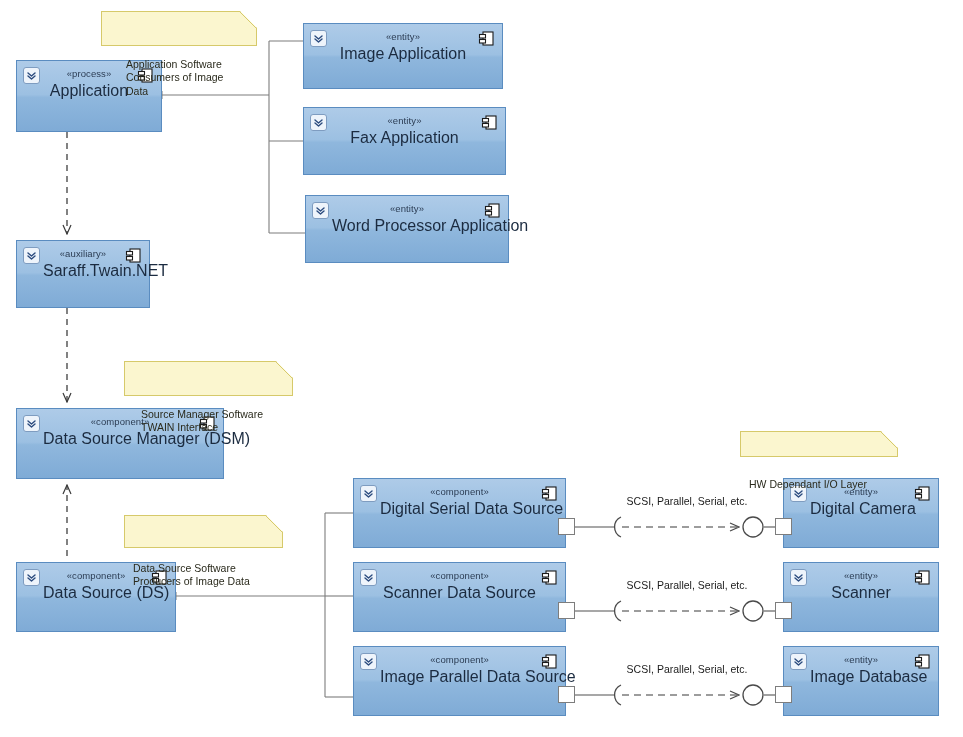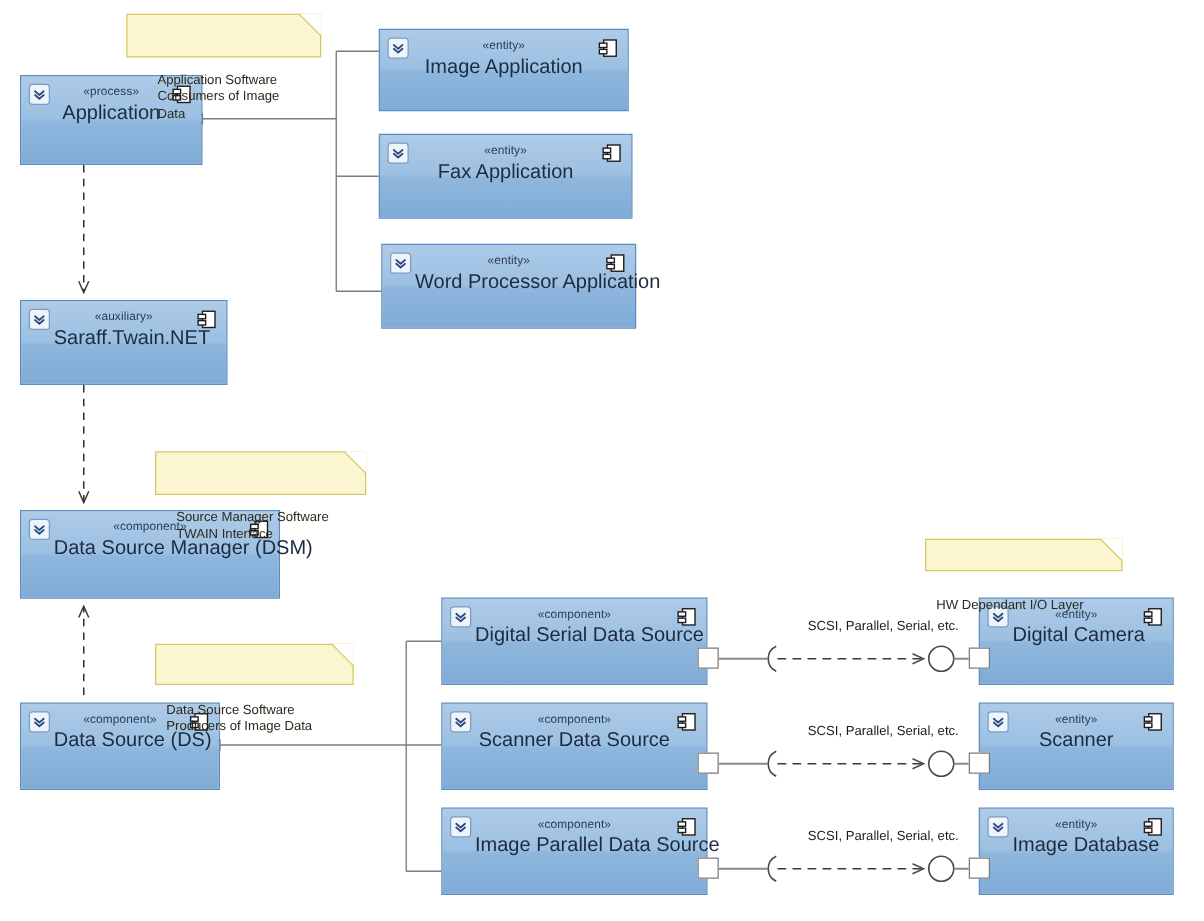--- a/index.html
+++ b/index.html
@@ -75,21 +75,21 @@
   
   .port{
     position:absolute;box-sizing:border-box;
     width:17px;height:17px;
     background:#ffffff;border:1px solid #7d7d7d;
   }
   .ifLabel{
     position:absolute;
     font-size:10.5px;color:#1b1b1b;
     white-space:nowrap;
-    text-align:right;
+    text-align:center;
   }
 </style>
 </head>
 <body>
 
 <div id="canvas">
 
   <svg class="edges" viewBox="0 0 963 737" width="963" height="737">
     <defs>
       <marker id="hollowTri" markerWidth="12" markerHeight="12" refX="11" refY="5" orient="auto" markerUnits="userSpaceOnUse">
@@ -207,21 +207,21 @@
       <svg width="17" height="17" viewBox="0 0 17 17">
           <rect x="5" y="2" width="10" height="13" fill="#ffffff" stroke="#1b1b1b" stroke-width="1.1"></rect>
           <rect x="1.5" y="4.5" width="6" height="3.5" fill="#ffffff" stroke="#1b1b1b" stroke-width="1.1"></rect>
           <rect x="1.5" y="9.5" width="6" height="3.5" fill="#ffffff" stroke="#1b1b1b" stroke-width="1.1"></rect>
         </svg>
     </span>
     <div class="stereo">«entity»</div>
     <div class="nname">Word Processor Application</div>
   </div>
 
-  <div class="node" style="left:16px;top:240px;width:166px;height:68px;padding-left:24px;">
+  <div class="node" style="left:16px;top:240px;width:134px;height:68px;padding-left:24px;">
     <span class="chev">
       <svg width="11" height="11" viewBox="0 0 11 11">
           <path d="M2,3 L5.5,6 L9,3 M2,6 L5.5,9 L9,6" fill="none" stroke="#2b4b7e" stroke-width="1.4" stroke-linecap="round" stroke-linejoin="round"></path>
         </svg>
     </span>
     <span class="cglyph">
       <svg width="17" height="17" viewBox="0 0 17 17">
           <rect x="5" y="2" width="10" height="13" fill="#ffffff" stroke="#1b1b1b" stroke-width="1.1"></rect>
           <rect x="1.5" y="4.5" width="6" height="3.5" fill="#ffffff" stroke="#1b1b1b" stroke-width="1.1"></rect>
           <rect x="1.5" y="9.5" width="6" height="3.5" fill="#ffffff" stroke="#1b1b1b" stroke-width="1.1"></rect>

